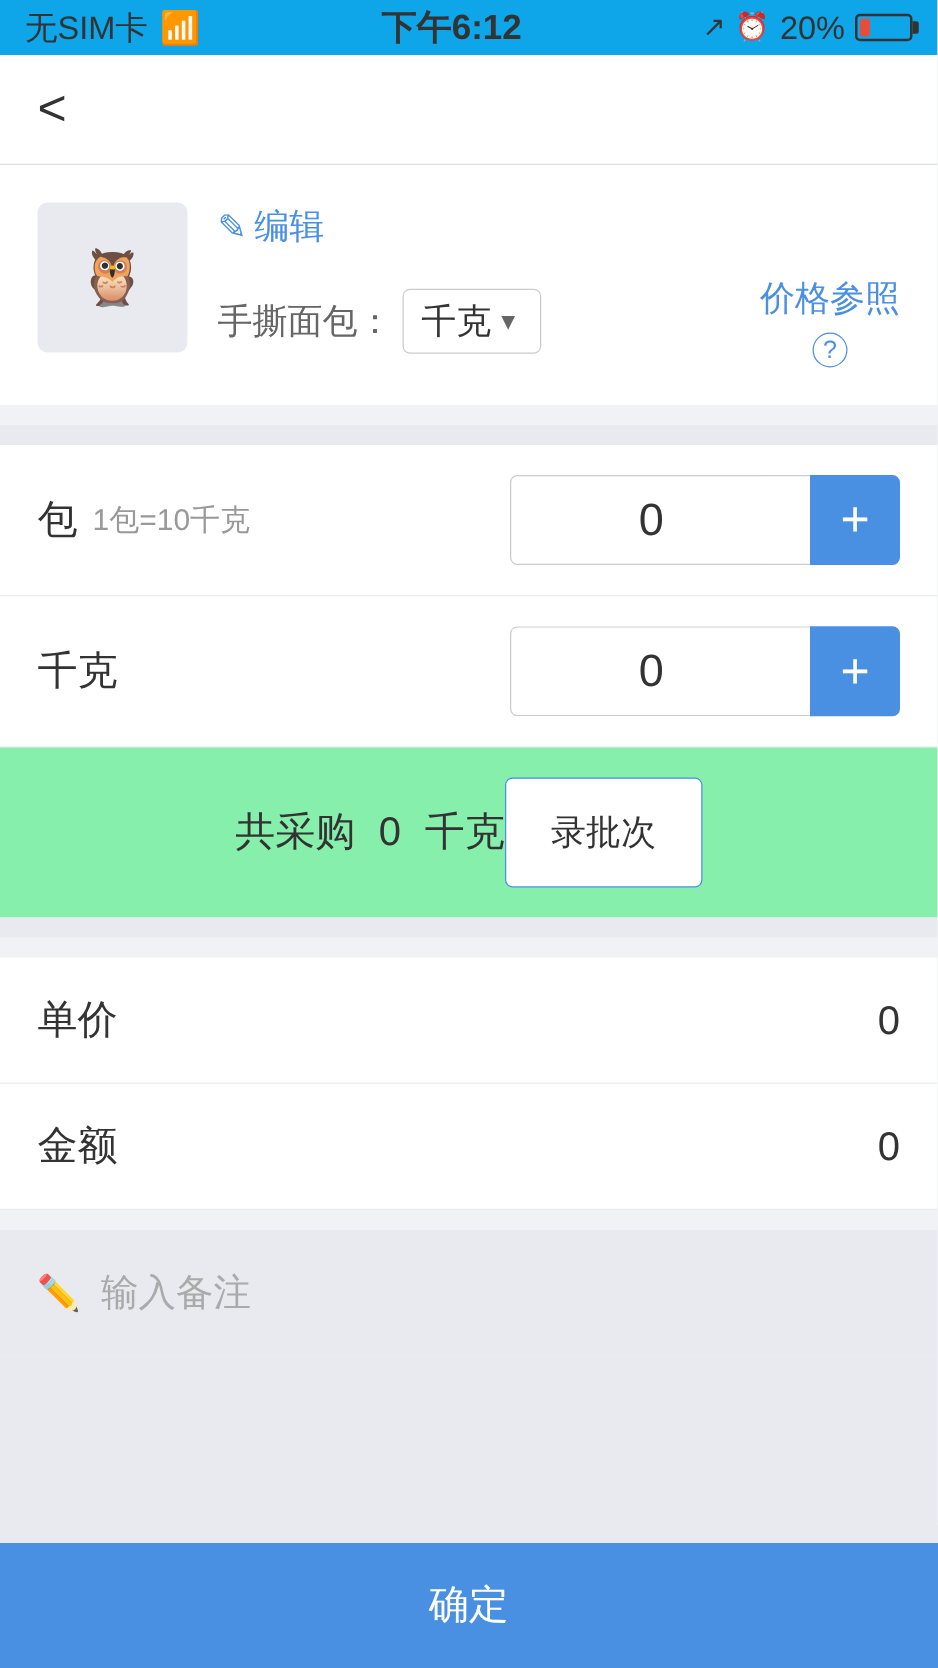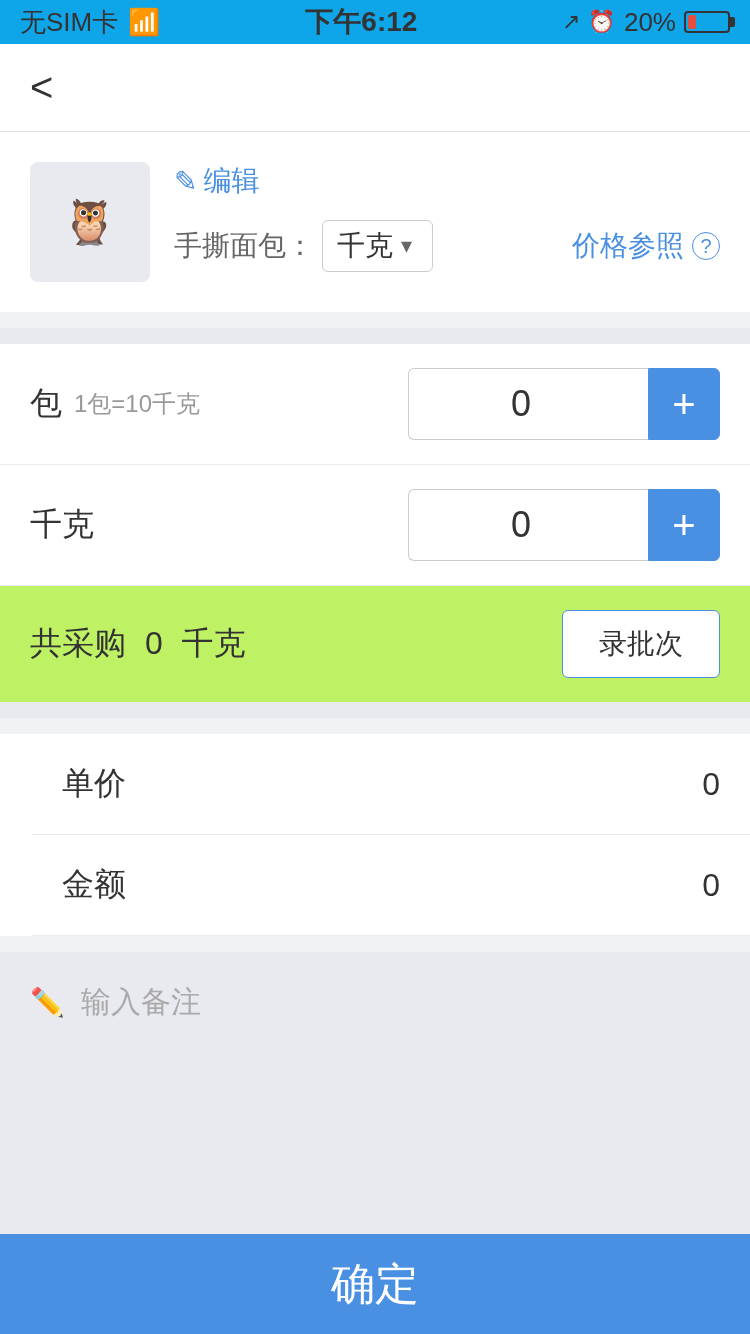--- a/index.html
+++ b/index.html
@@ -137,20 +137,21 @@
       display: inline-flex;
       align-items: center;
       gap: 8px;
     }
     .price-ref {
       color: #4a90e2;
       font-size: 28px;
       display: flex;
       align-items: center;
       gap: 8px;
+      flex-direction: column;
     }
 
     
     .section-divider {
       height: 16px;
       background: #e8eaf0;
     }
 
     
     .input-section {
@@ -199,45 +200,44 @@
       border: 1px solid #4a90e2;
       border-radius: 0 6px 6px 0;
       display: flex;
       align-items: center;
       justify-content: center;
       cursor: pointer;
     }
 
     
     .total-row {
-      background: #bef264;
-      display: flex;
-      align-items: center;
-      justify-content: space-between;
+      background: #86efac;
+      display: flex;
+      align-items: center;
+      justify-content: center;
       padding: 24px 30px;
     }
     .total-text {
       font-size: 32px;
       color: #333;
     }
     .batch-btn {
       border: 1px solid #4a90e2;
       border-radius: 6px;
-      padding: 14px 36px;
+      padding: 24px 36px;
       font-size: 28px;
       color: #333;
       background: #fff;
       cursor: pointer;
     }
 
     
     .price-section {
       background: #fff;
       margin-top: 16px;
-      padding-left: 32px;
     }
     .price-row {
       display: flex;
       align-items: center;
       padding: 28px 30px;
       border-bottom: 1px solid #ebebeb;
     }
     .price-row-label {
       font-size: 32px;
       color: #333;
@@ -276,21 +276,21 @@
 
     
     .confirm-btn {
       position: fixed;
       bottom: 0;
       left: 0;
       width: 750px;
       height: 100px;
       background: #4a90e2;
       color: #fff;
-      font-size: 44px;
+      font-size: 32px;
       display: flex;
       align-items: center;
       justify-content: center;
       cursor: pointer;
       border: none;
     }
   </style>
 </head>
 <body>
 

